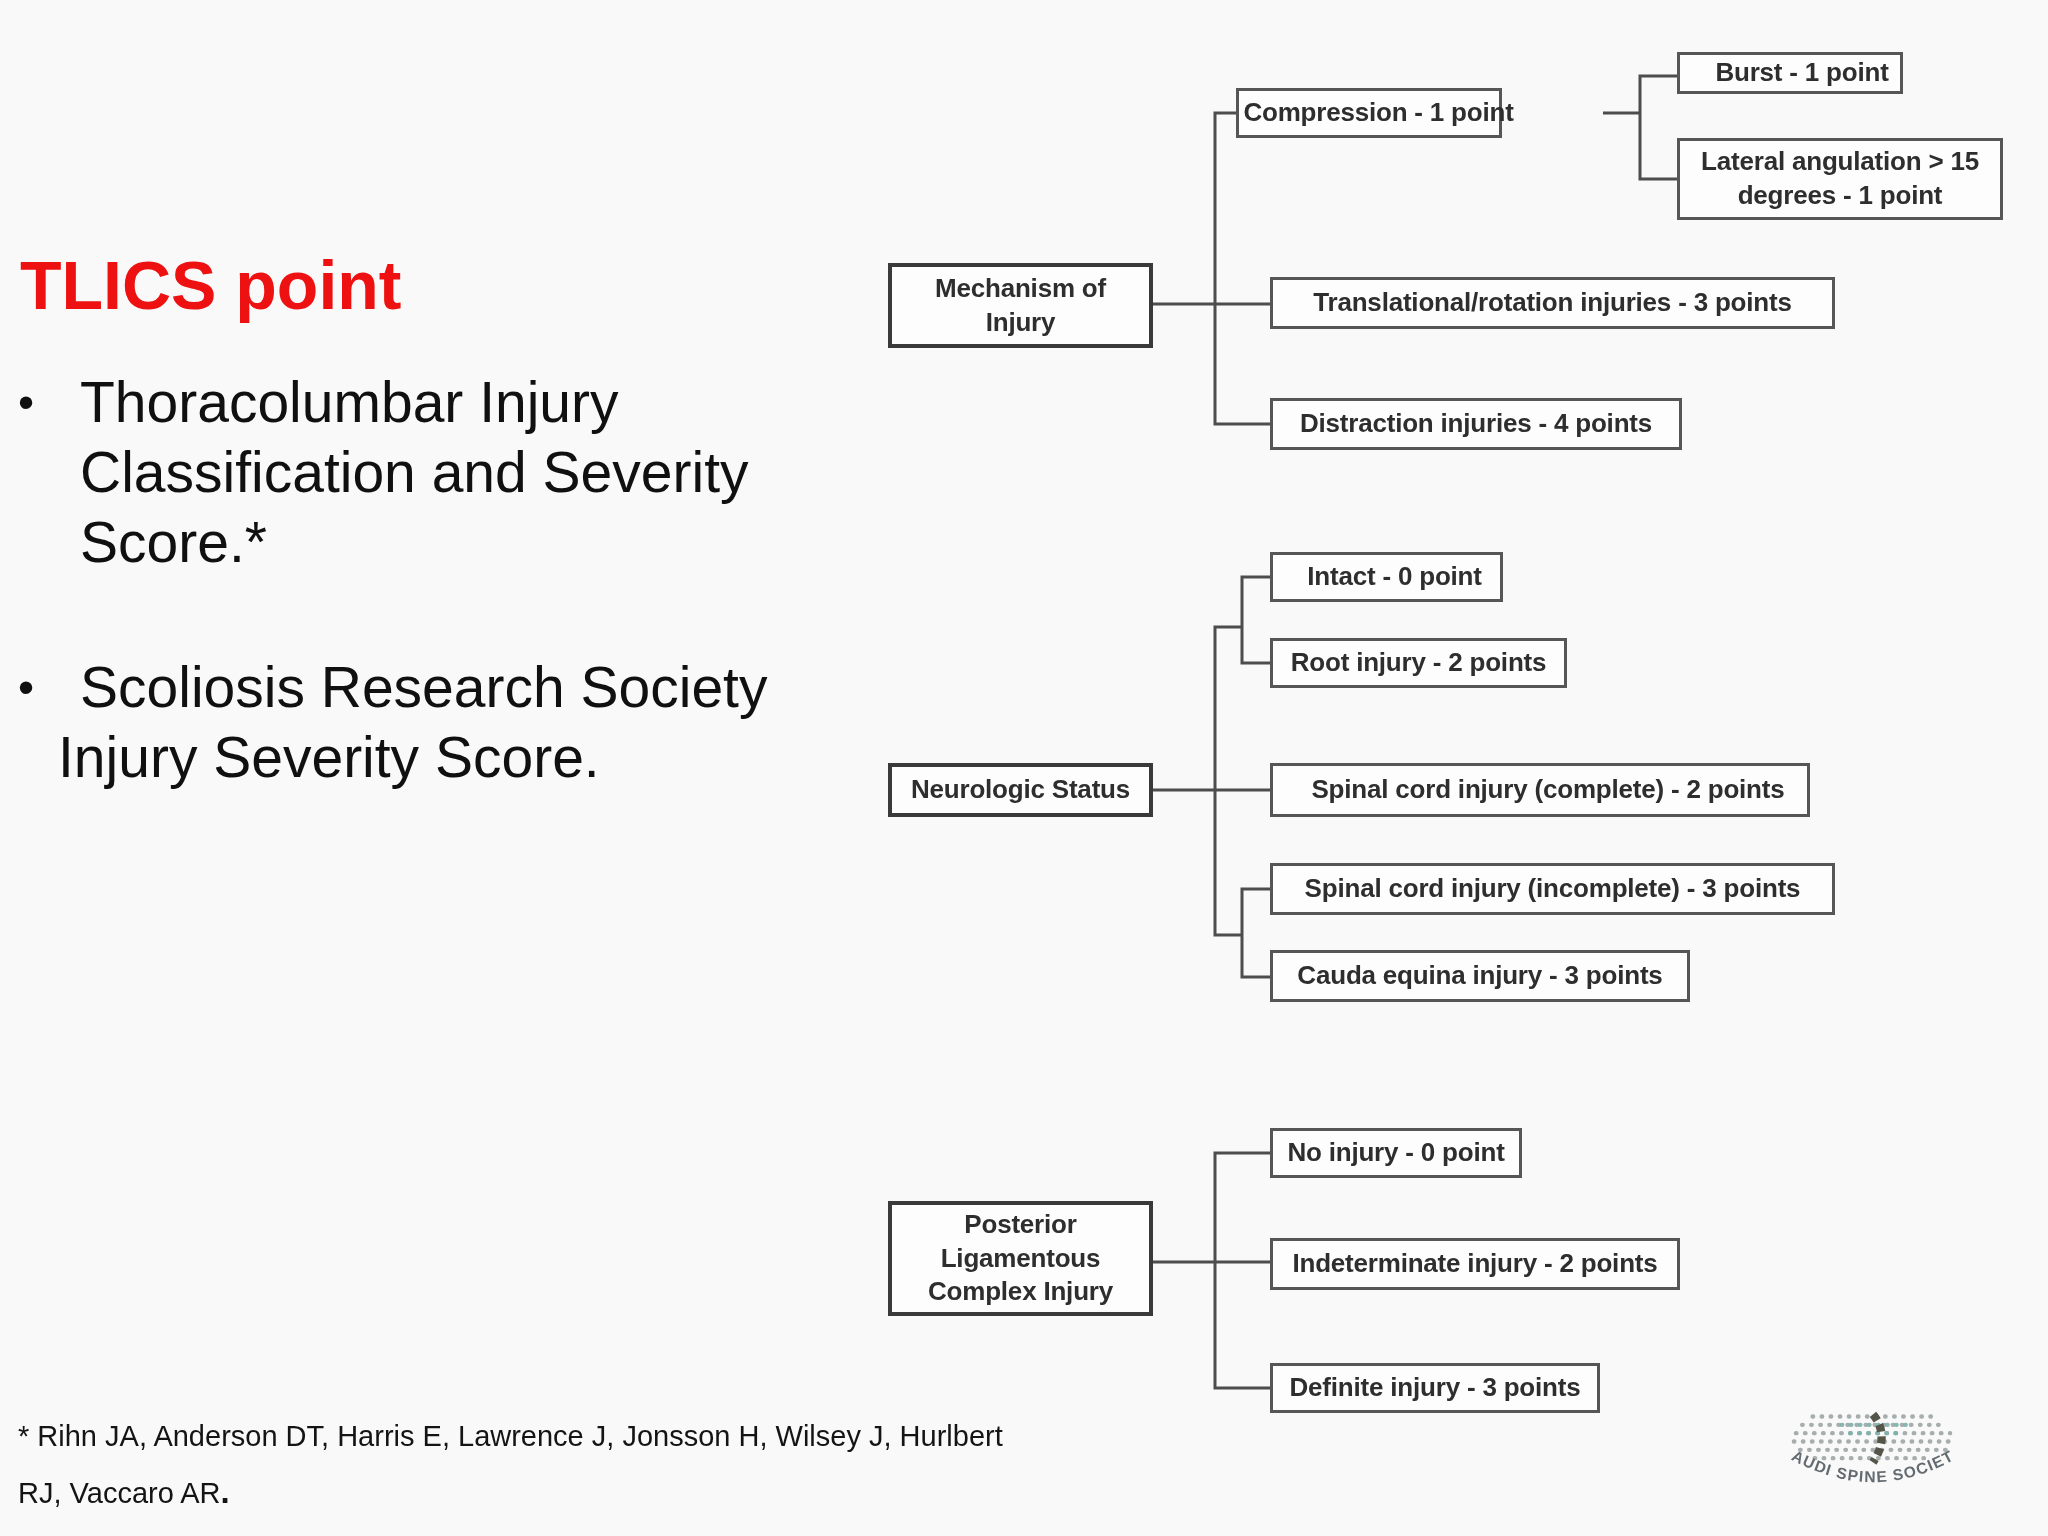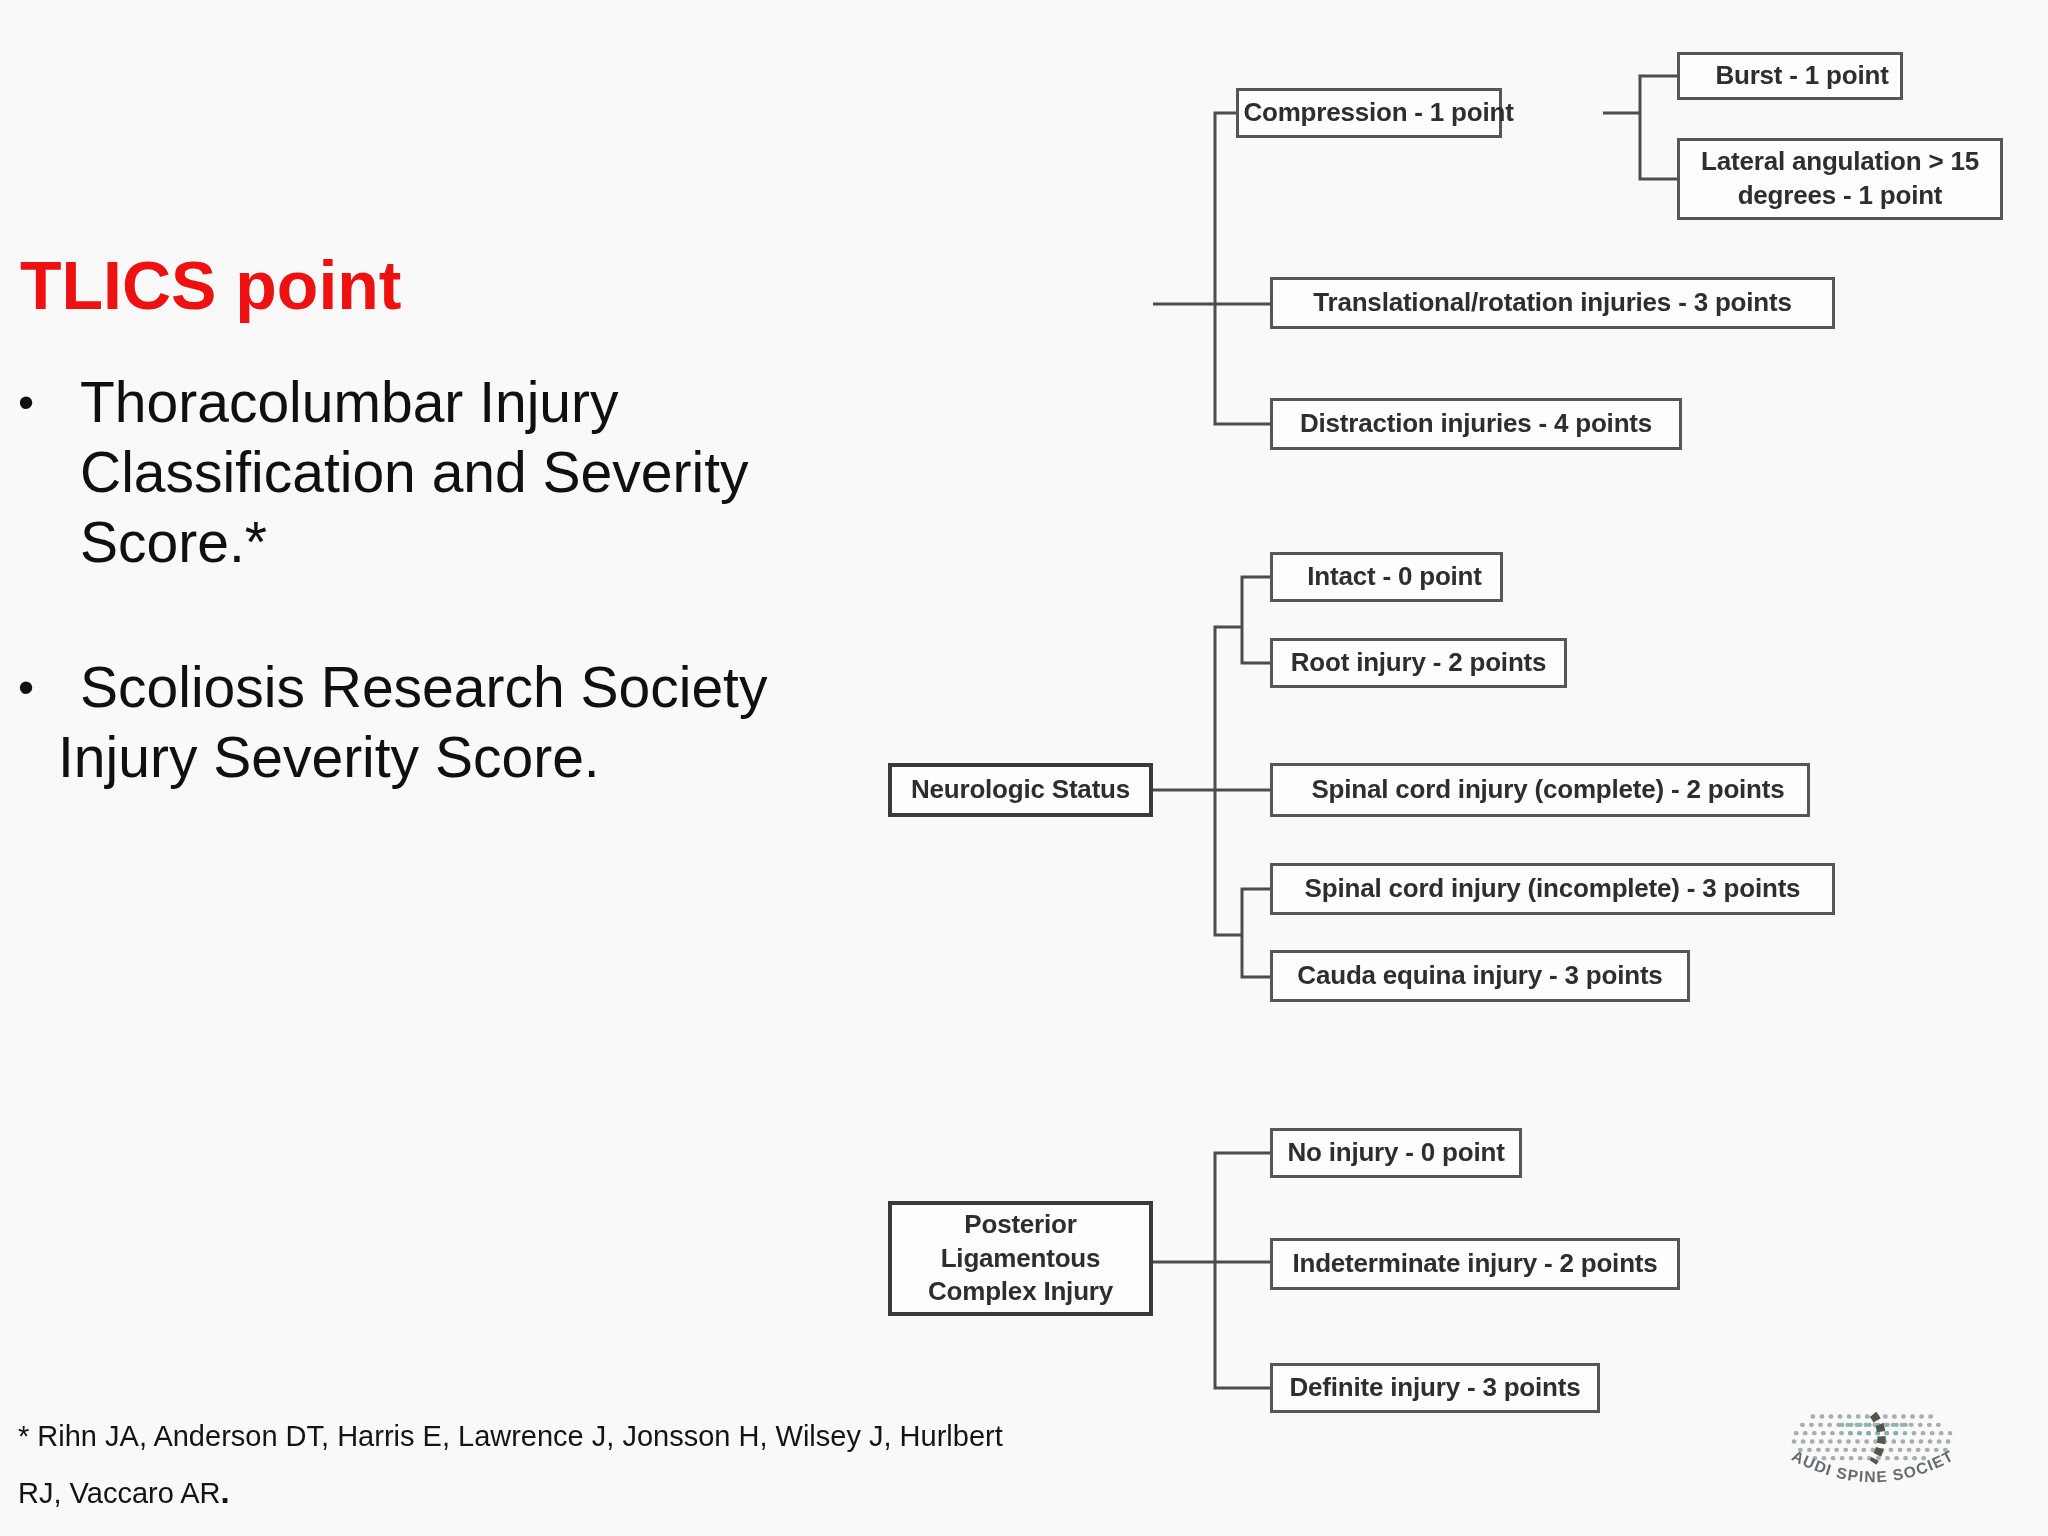--- a/index.html
+++ b/index.html
@@ -76,22 +76,24 @@
       <path d="M1153,790 H1270"></path>
       <path d="M1242,627 H1215 V935 H1242"></path>
       <path d="M1270,577 H1242 V663 H1270"></path>
       <path d="M1270,889 H1242 V977 H1270"></path>
 
       <path d="M1153,1262 H1270"></path>
       <path d="M1270,1153 H1215 V1388 H1270"></path>
     </g>
   </svg>
 
+  <div class="dbox parent" style="left:888px;top:263px;width:265px;height:85px;">Mechanism of
+Injury</div>
   <div class="dbox" style="left:1236px;top:88px;width:266px;height:50px;padding-left:19px;">Compression - 1 point</div>
-  <div class="dbox" style="left:1677px;top:52px;width:226px;height:48px;padding-left:24px;">Burst - 1 point</div>
+  <div class="dbox" style="left:1677px;top:52px;width:226px;height:42px;padding-left:24px;">Burst - 1 point</div>
   <div class="dbox" style="left:1677px;top:138px;width:326px;height:82px;">Lateral angulation &gt; 15
 degrees - 1 point</div>
   <div class="dbox" style="left:1270px;top:277px;width:565px;height:52px;">Translational/rotation injuries - 3 points</div>
   <div class="dbox" style="left:1270px;top:398px;width:412px;height:52px;">Distraction injuries - 4 points</div>
 
   <div class="dbox parent" style="left:888px;top:763px;width:265px;height:54px;">Neurologic Status</div>
   <div class="dbox" style="left:1270px;top:552px;width:233px;height:50px;padding-left:16px;">Intact - 0 point</div>
   <div class="dbox" style="left:1270px;top:638px;width:297px;height:50px;">Root injury - 2 points</div>
   <div class="dbox" style="left:1270px;top:763px;width:540px;height:54px;padding-left:16px;">Spinal cord injury (complete) - 2 points</div>
   <div class="dbox" style="left:1270px;top:863px;width:565px;height:52px;">Spinal cord injury (incomplete) - 3 points</div>

